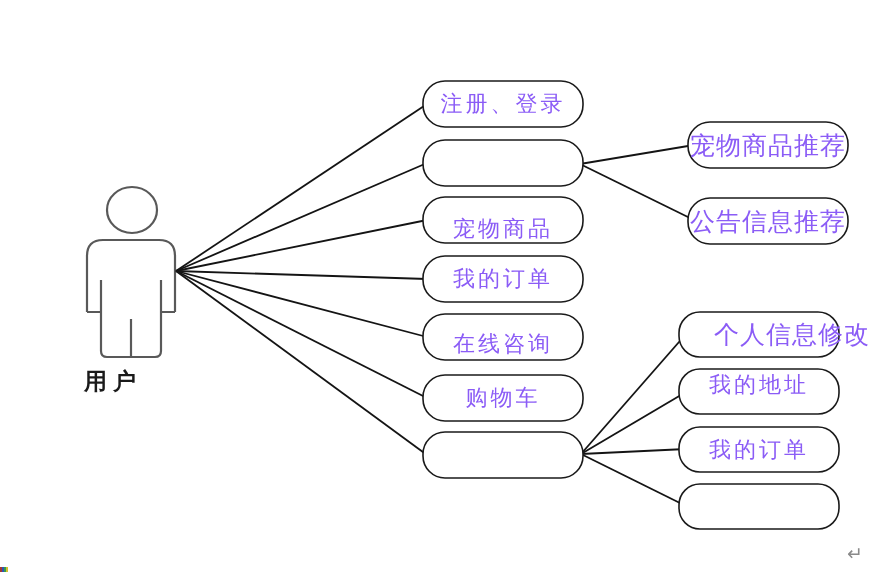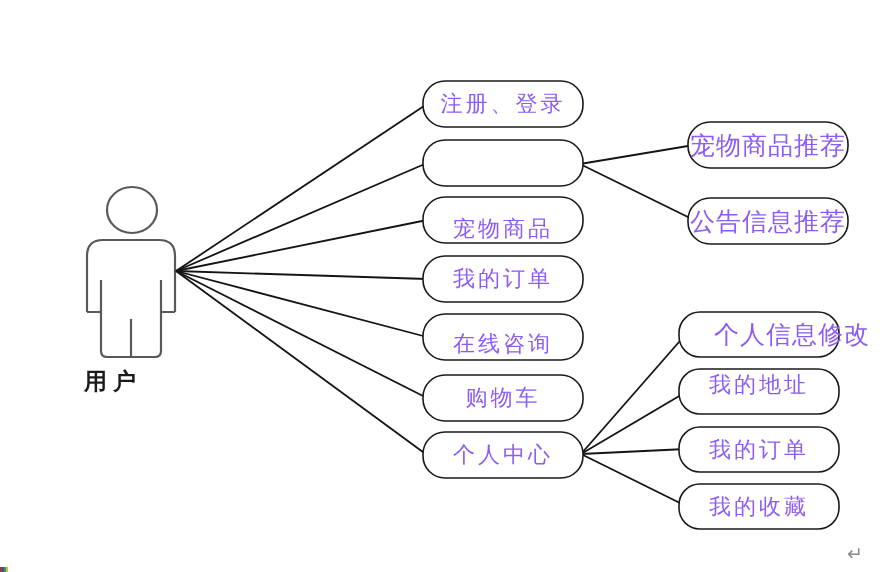--- a/index.html
+++ b/index.html
@@ -94,29 +94,27 @@
       <rect x="679" y="427" width="160" height="45" rx="21"></rect>
       <rect x="679" y="484" width="160" height="45" rx="21"></rect>
     </g>
   </svg>
 
   <div class="node-label" style="left:423px;top:81px;width:160px;height:46px;">注册、登录</div>
   <div class="node-label" style="left:423px;top:206px;width:160px;height:46px;">宠物商品</div>
   <div class="node-label" style="left:423px;top:256px;width:160px;height:46px;">我的订单</div>
   <div class="node-label" style="left:423px;top:314px;width:160px;height:60px;">在线咨询</div>
   <div class="node-label" style="left:423px;top:375px;width:160px;height:46px;border-radius:7px;">购物车</div>
-  <div class="node-label" style="left:423px;top:432px;width:160px;height:46px;">个人中心</div>
 
   <div class="node-label tight" style="left:688px;top:122px;width:160px;height:46px;">宠物商品推荐</div>
   <div class="node-label tight" style="left:688px;top:198px;width:160px;height:46px;">公告信息推荐</div>
 
   <div class="node-label tight" style="left:712px;top:312px;width:160px;height:45px;">个人信息修改</div>
   <div class="node-label" style="left:679px;top:369px;width:160px;height:31px;">我的地址</div>
   <div class="node-label" style="left:679px;top:427px;width:160px;height:45px;">我的订单</div>
-  <div class="node-label" style="left:679px;top:484px;width:160px;height:45px;">我的收藏</div>
 
   <div class="actor-label">用户</div>
 
   <div class="return-mark">↵</div>
 
   <div class="corner-speck"></div>
 
 </div>
 
 </body></html>

